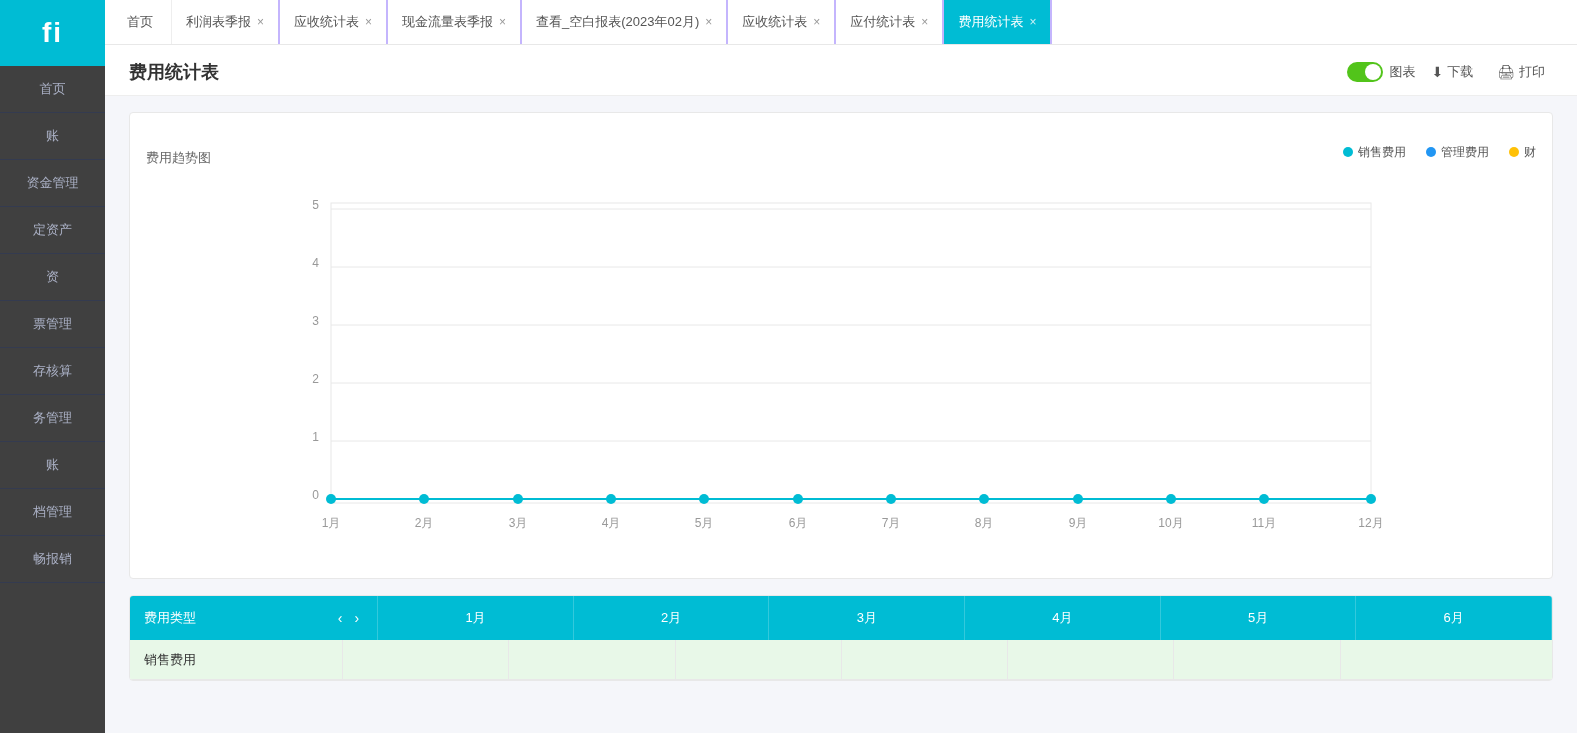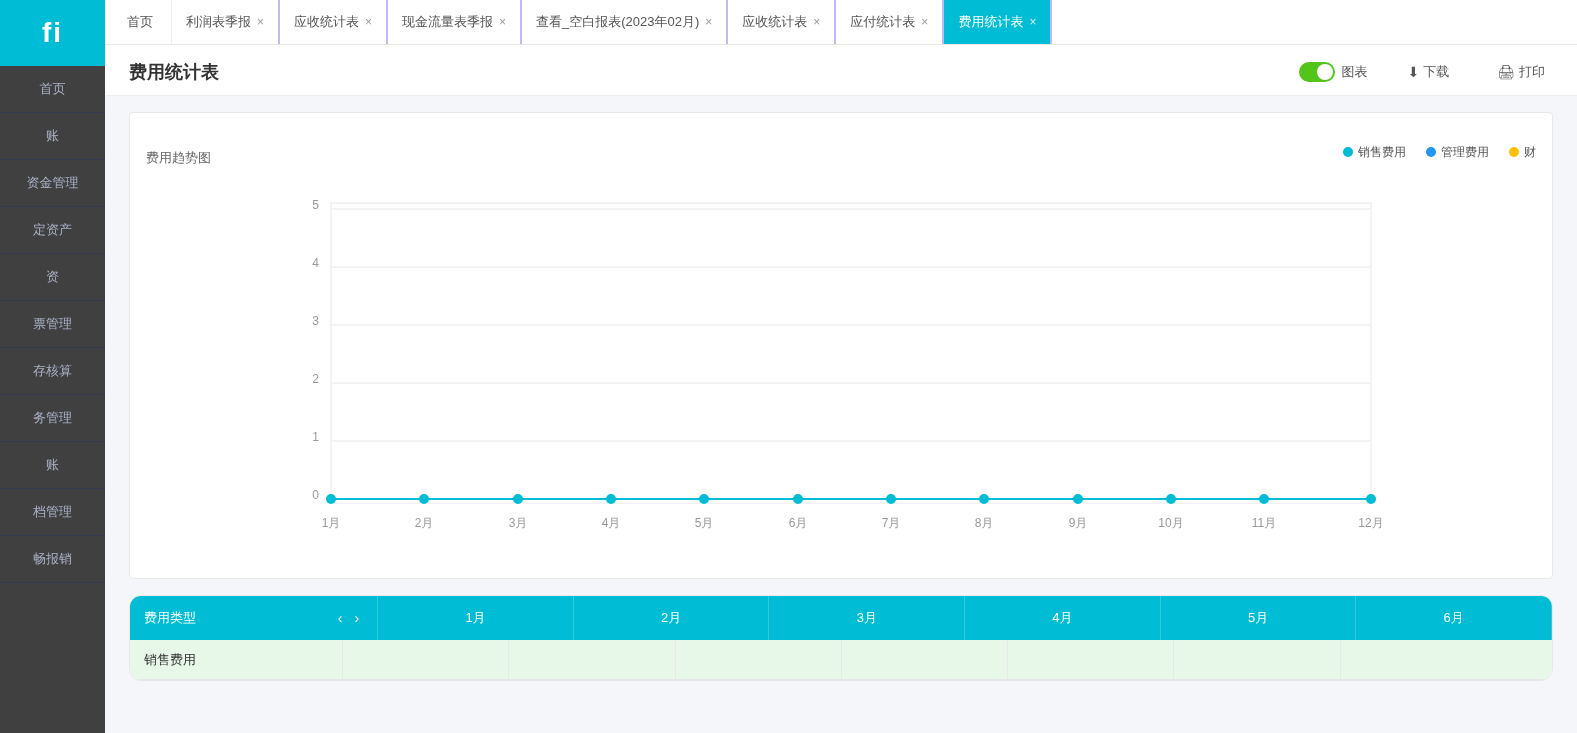--- a/index.html
+++ b/index.html
@@ -98,21 +98,21 @@
       flex-shrink: 0;
     }
     .page-title {
       font-size: 18px;
       font-weight: bold;
       color: #333;
     }
     .header-actions {
       display: flex;
       align-items: center;
-      gap: 32px;
+      gap: 8px;
       padding-left: 32px;
     }
     .toggle-switch {
       display: flex;
       align-items: center;
       gap: 6px;
     }
     .toggle-track {
       width: 36px;
       height: 20px;
@@ -182,21 +182,21 @@
 
     
     .chart-svg-wrap {
       position: relative;
     }
 
     
     .table-section {
       background: #fff;
       border: 1px solid #e8e8e8;
-      border-radius: 12px;
+      border-radius: 4px;
       overflow: hidden;
     }
     .table-header {
       display: flex;
       background: #00bcd4;
       color: #fff;
       font-size: 13px;
       min-height: 44px;
     }
     .th-cell {

